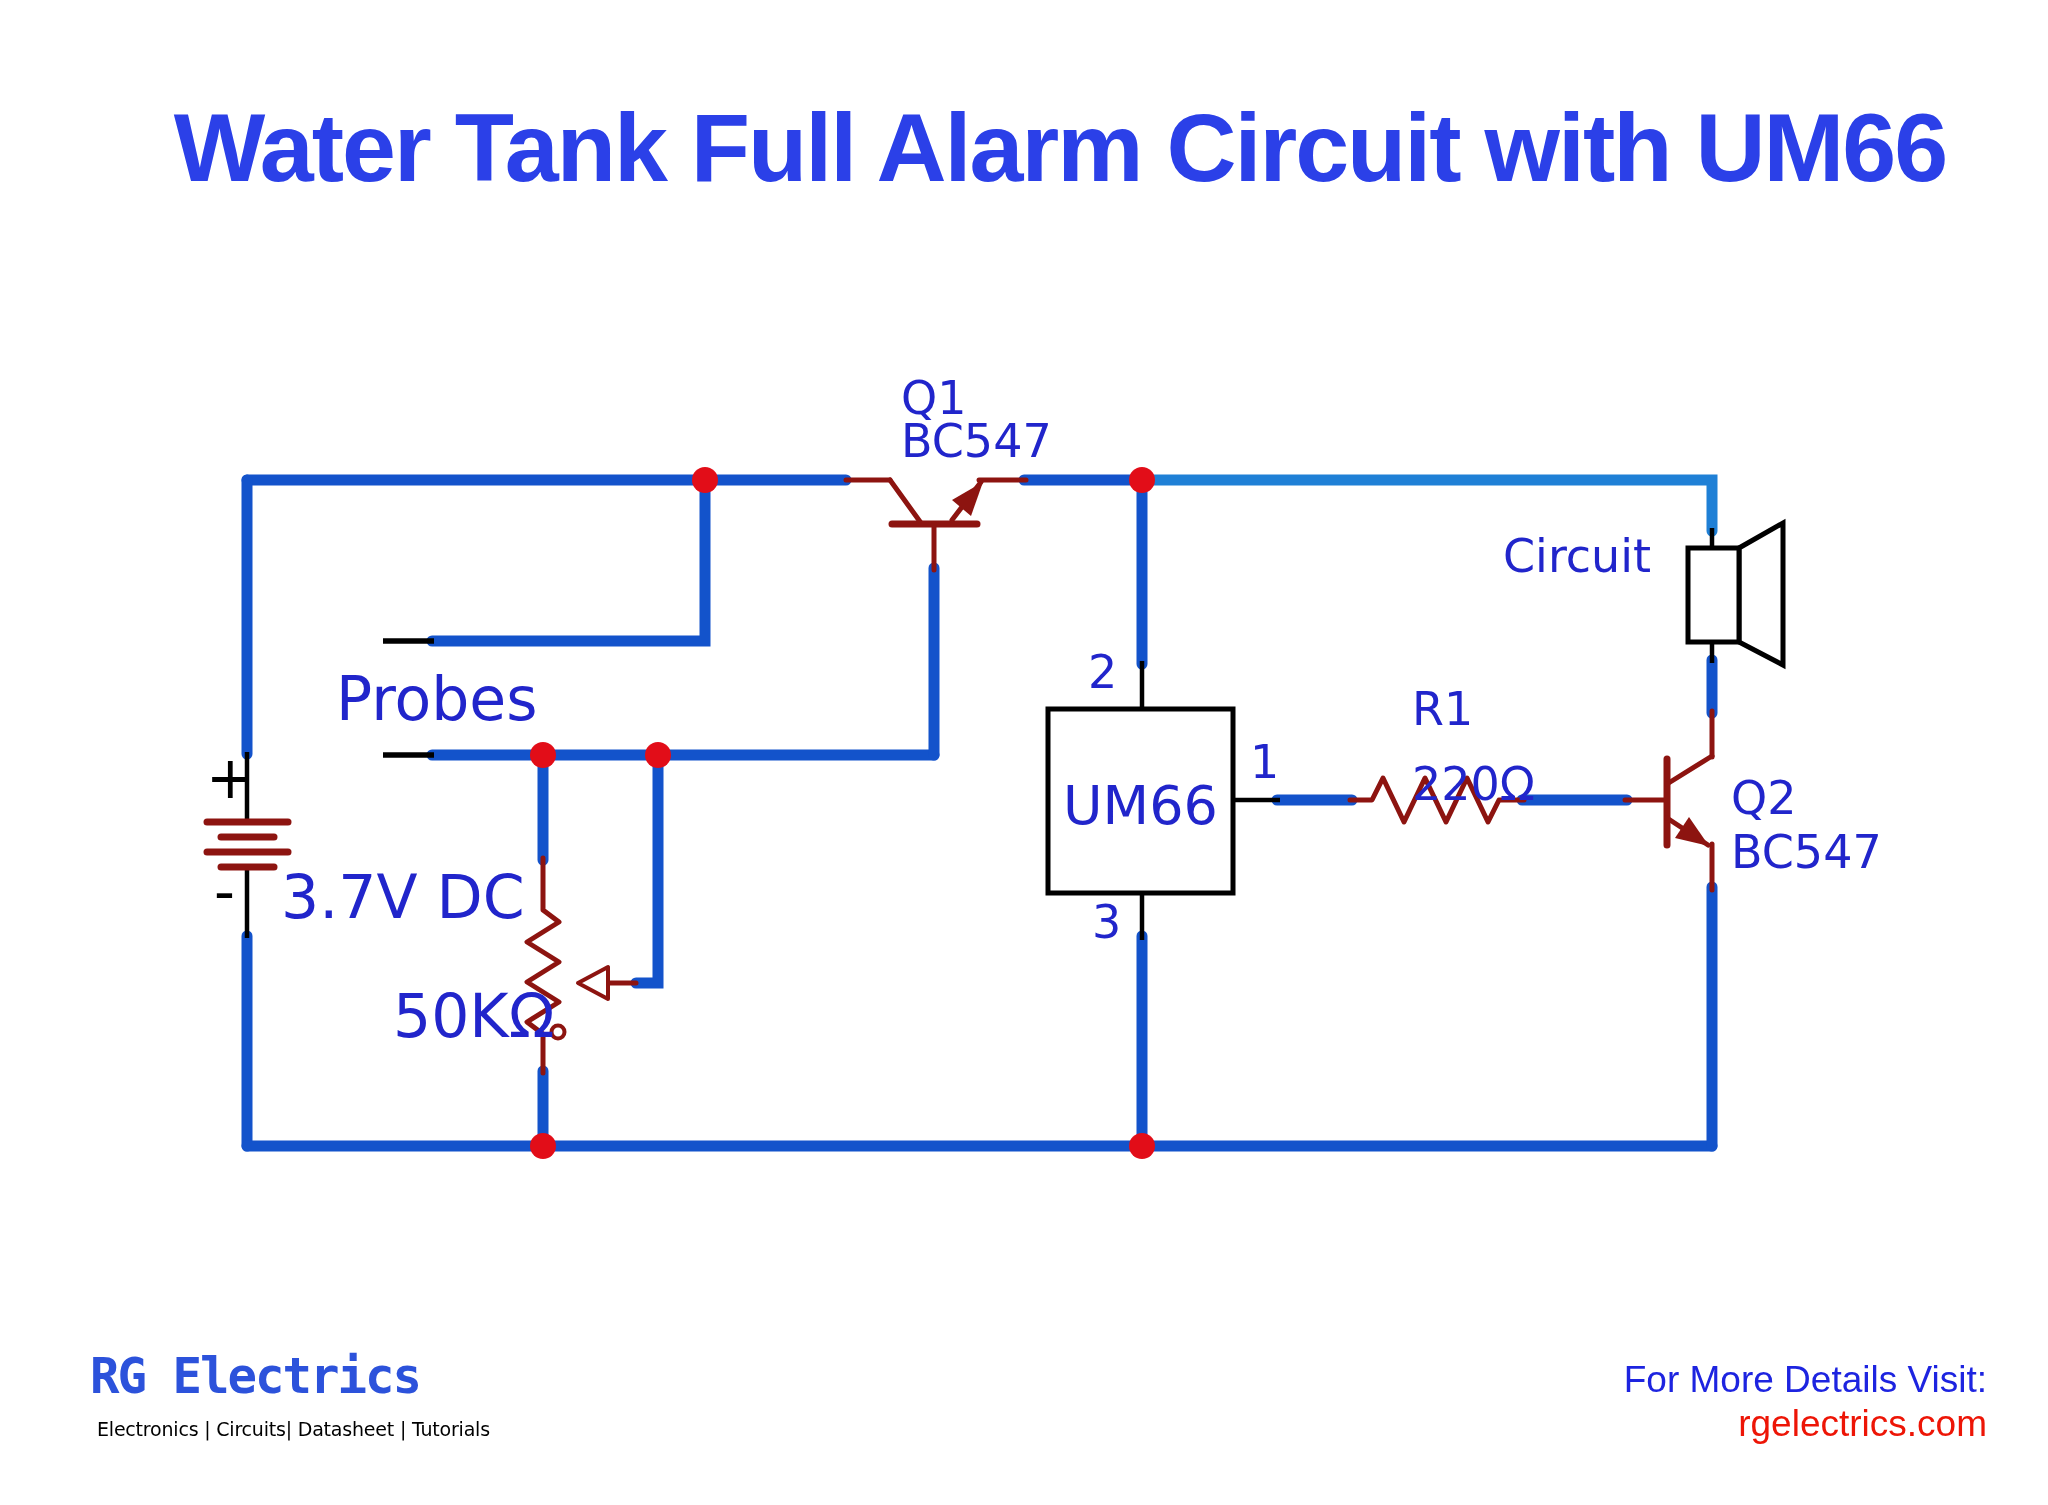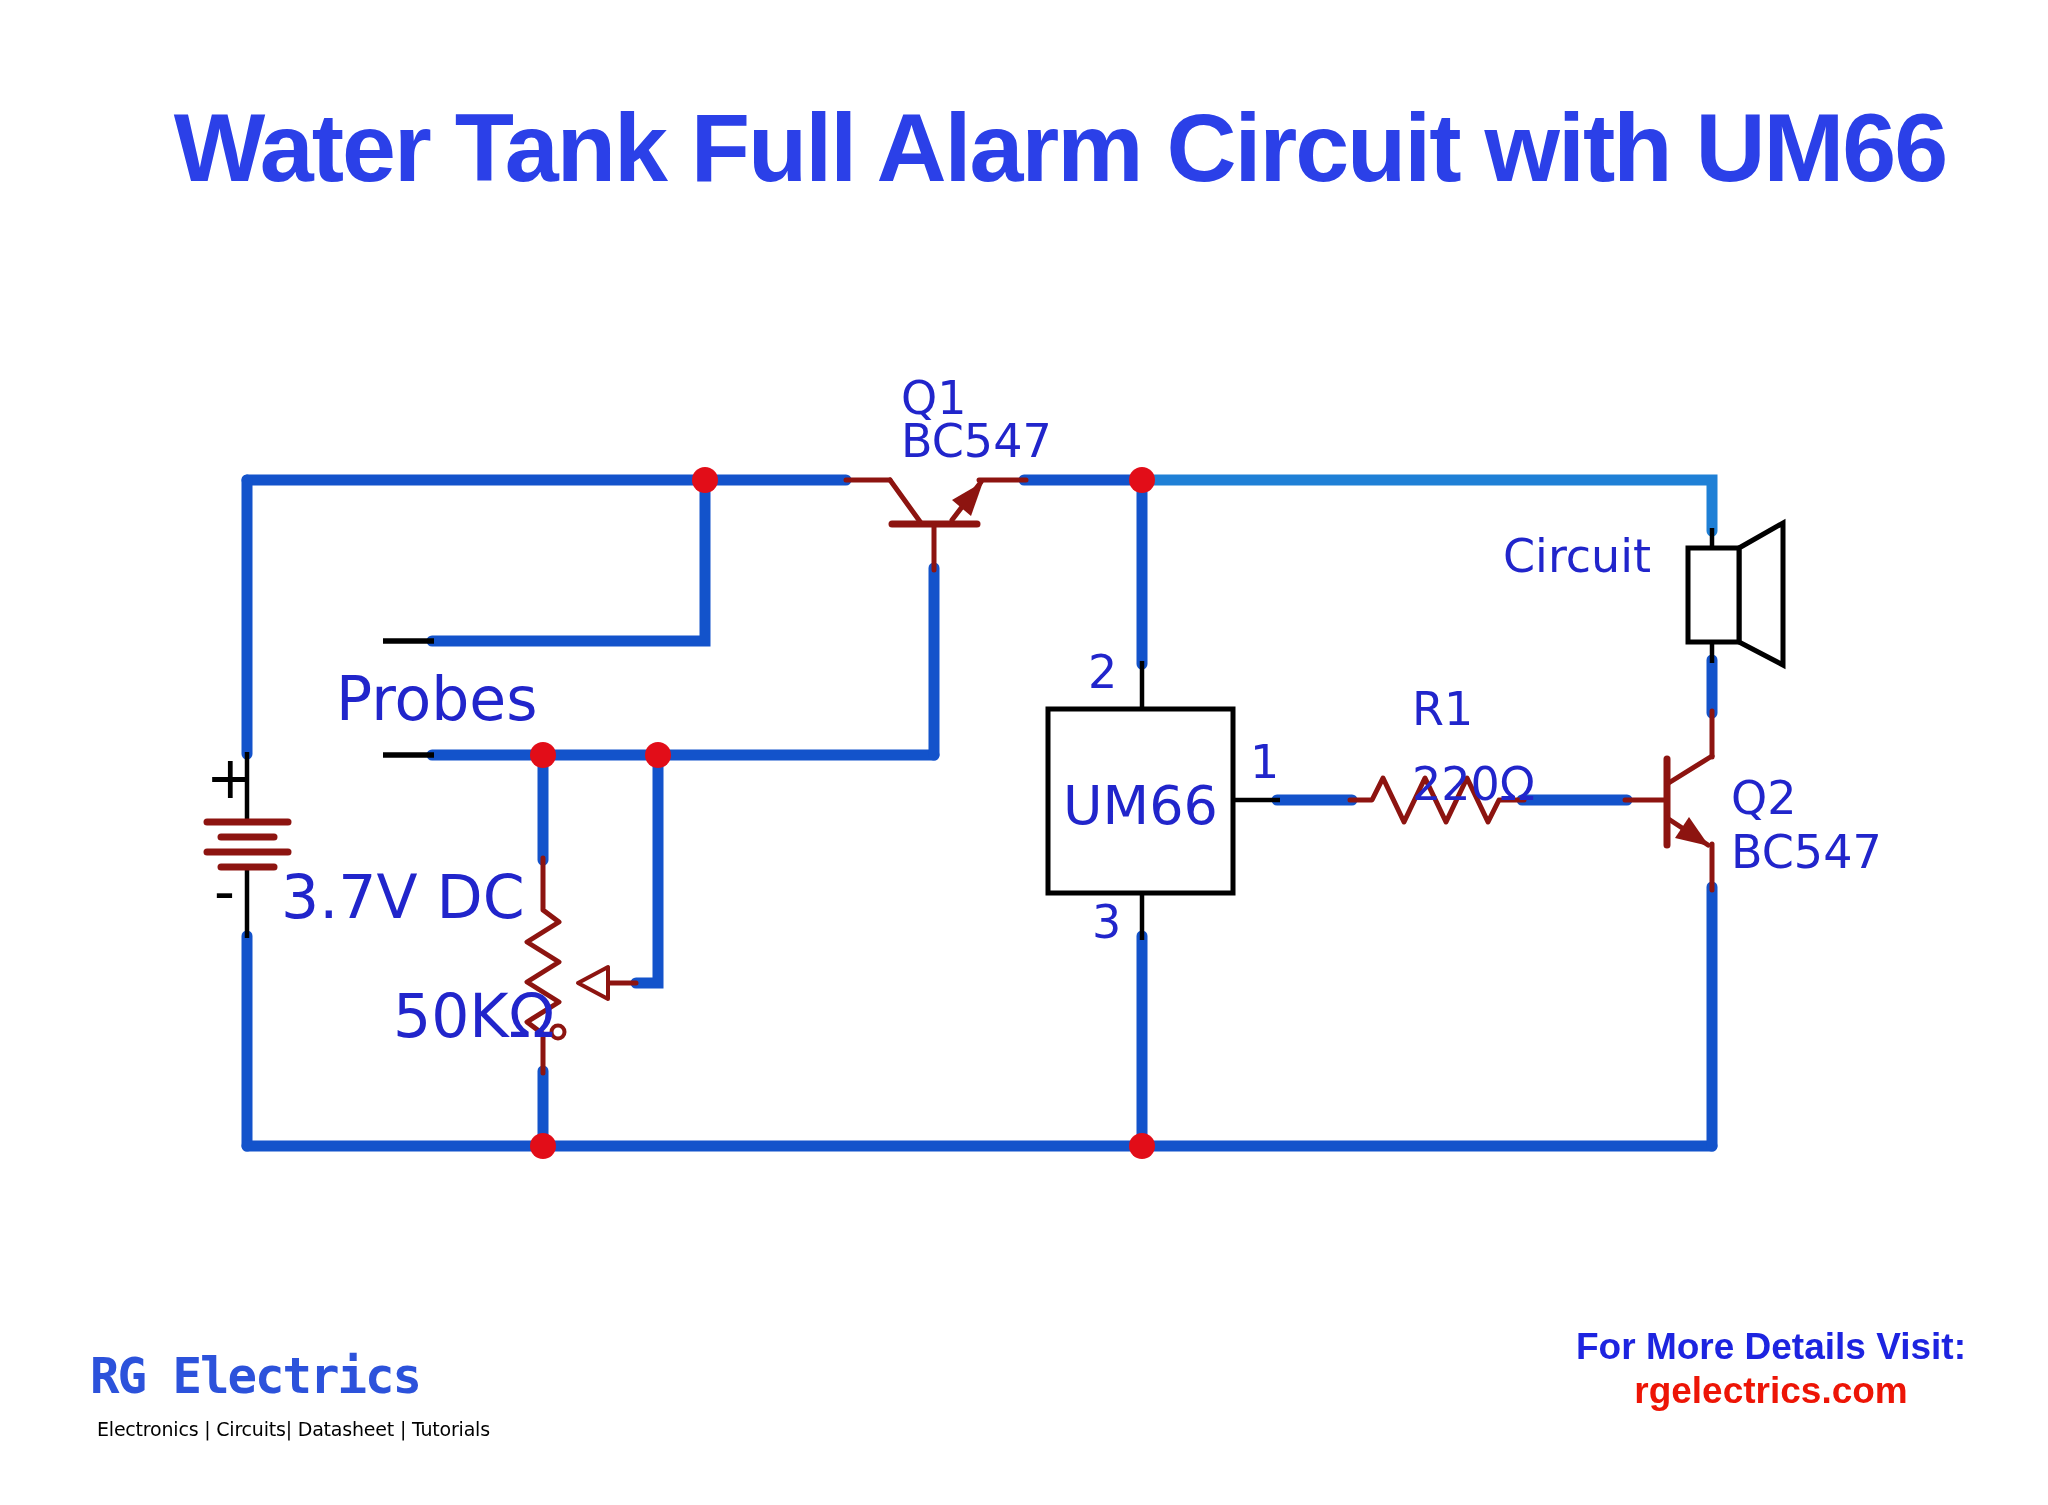--- a/index.html
+++ b/index.html
@@ -20,22 +20,22 @@
   .dot{fill:var(--junction-red,#e20d18);stroke:none;}
   .box{fill:#fff;stroke:var(--ink-black,#000);stroke-width:5;stroke-linejoin:miter;}
   .lbl{position:absolute;color:var(--label-blue,#2125cb);font-size:46px;line-height:1.05;white-space:nowrap;}
   .lbl.big{font-size:60px;}
   .lbl.dark{color:var(--ink-black,#000);font-size:58px;}
   .ic-name{width:185px;text-align:center;font-size:54px;}
   .logo-text{position:absolute;left:90px;top:1348px;font-family:"DejaVu Sans Mono",monospace;
              font-weight:bold;font-size:49px;letter-spacing:-2px;color:var(--logo-blue,#2c52db);}
   .logo-tagline{position:absolute;left:97px;top:1418px;font-weight:normal;font-size:19px;
                 letter-spacing:-0.2px;color:var(--ink-black,#000);}
-  .visit{position:absolute;left:1555px;top:1325px;width:432px;text-align:center;
-         font-family:"Liberation Sans",sans-serif;font-weight:bold;font-size:37px;line-height:1.2;}
+  .visit{position:absolute;left:1555px;top:1358px;width:432px;text-align:right;
+         font-family:"Liberation Sans",sans-serif;font-weight:normal;font-size:37px;line-height:1.2;}
   .visit-title{color:var(--footer-blue,#1d24e0);}
   .visit-url{color:var(--footer-red,#ed1506);}
 </style>
 </head>
 <body>
 
 <div class="page">
 
   <h1 class="title">Water Tank Full Alarm Circuit with UM66</h1>
 

